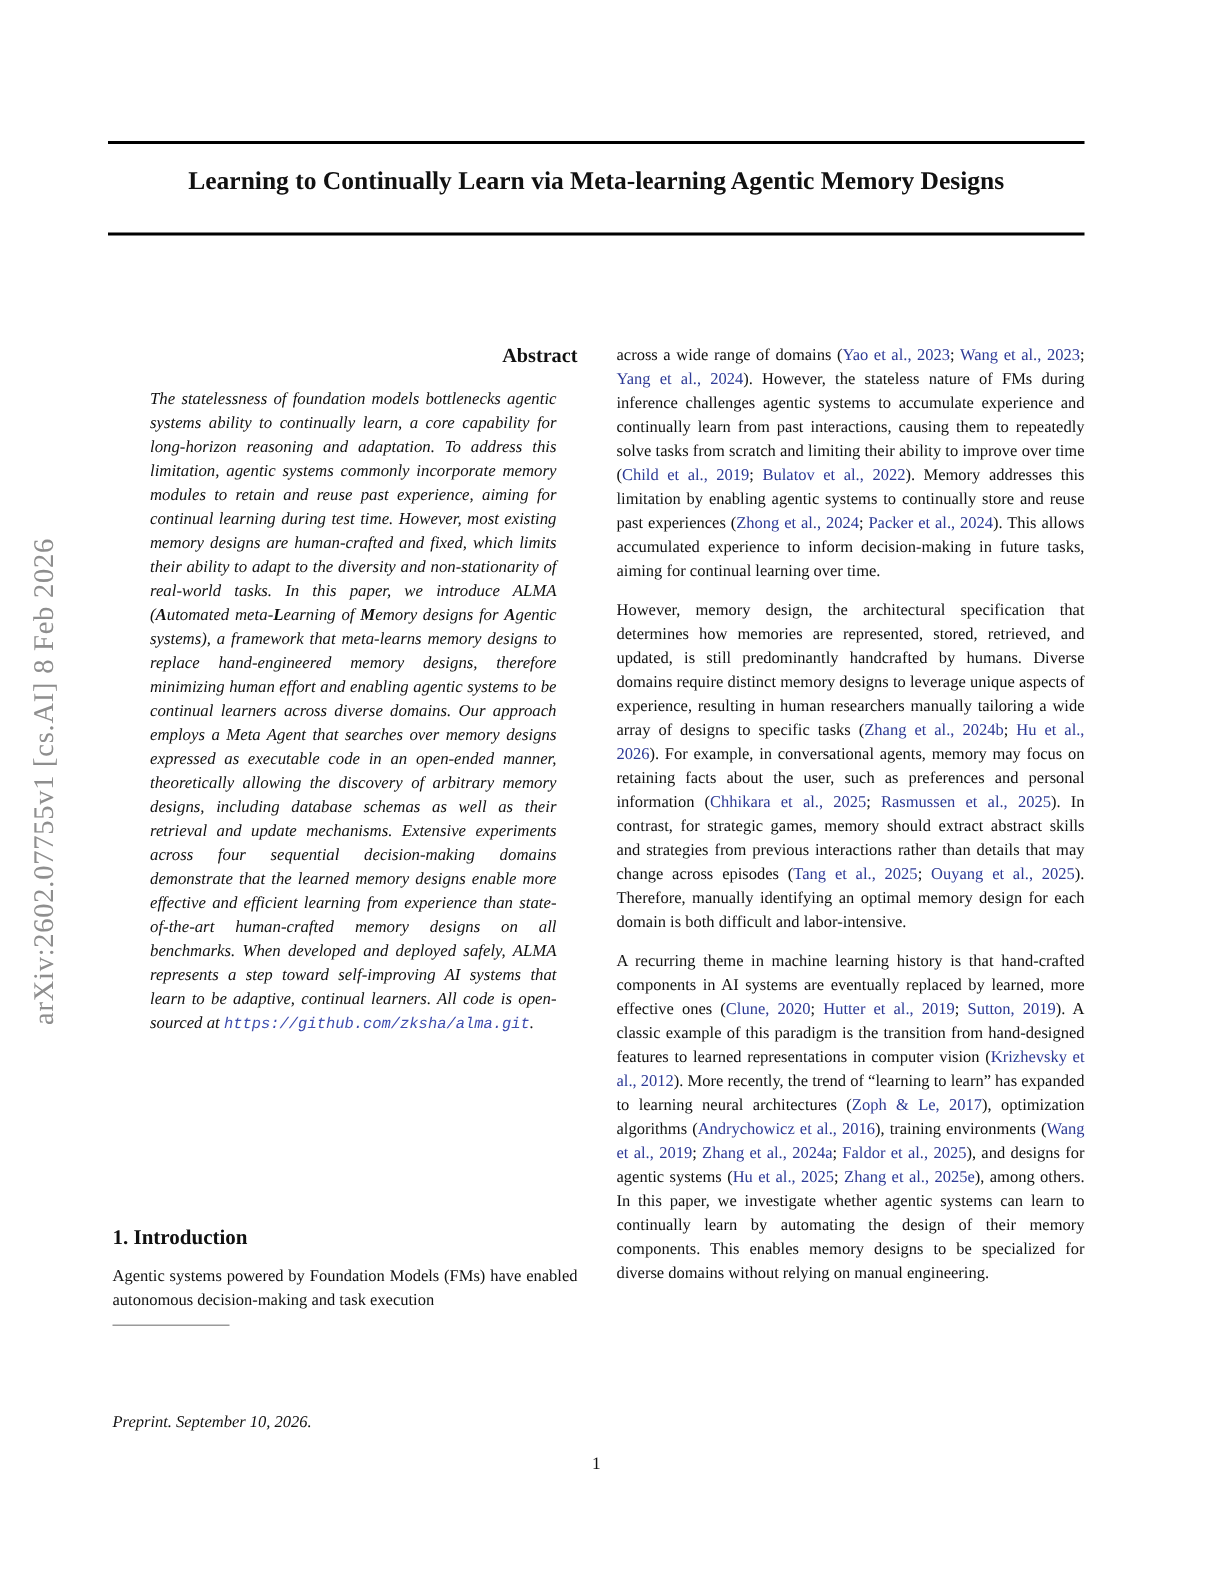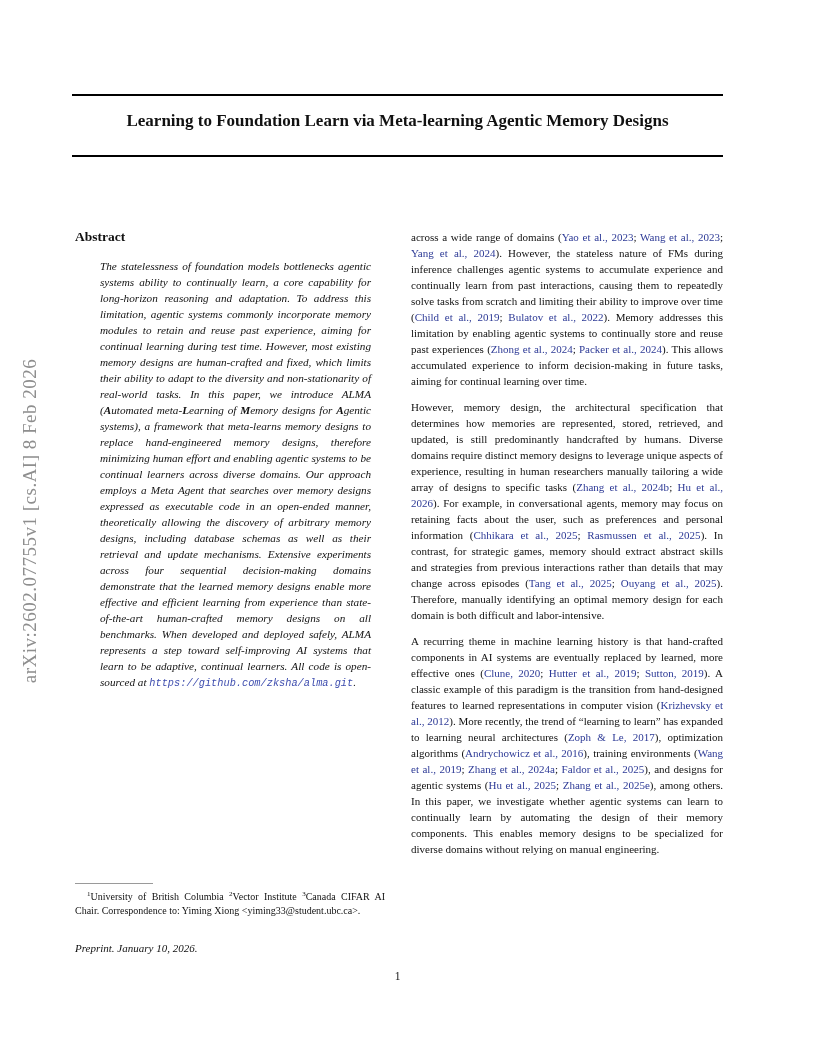--- a/index.html
+++ b/index.html
@@ -14,21 +14,21 @@
   .rule-mid{position:absolute;left:72px;top:155px;width:651px;height:1.5px;background:#000;}
   .title{position:absolute;left:72px;top:110px;width:651px;text-align:center;
          font-size:17px;font-weight:bold;line-height:22px;}
   .authors{position:absolute;left:72px;top:184px;width:651px;text-align:center;
            font-size:12.5px;font-weight:bold;}
   .author{margin:0 9px;}
   .authors sup{font-size:8.5px;font-weight:bold;letter-spacing:1px;margin-left:2px;}
   
   .col-left{position:absolute;left:75px;top:229px;width:310px;}
   .col-right{position:absolute;left:411px;top:229px;width:312px;}
-  .abstract-heading{text-align:left;font-size:13.5px;font-weight:bold;margin:0 0 13px 0;}
+  .abstract-heading{text-align:right;font-size:13.5px;font-weight:bold;margin:0 0 13px 0;}
   .abstract-body{margin:0 14px 0 25px;font-size:11.2px;line-height:16px;text-align:justify;font-style:italic;}
   .body-par{margin:0 0 10px 0;font-size:11px;line-height:16px;text-align:justify;}
   .body-par:last-child{margin-bottom:0;}
   .cite{color:var(--cite,#2d3a96);}
   .bold{font-weight:bold;}
   .url-link{font-family:"Liberation Mono", monospace;font-size:10.3px;
             color:var(--url,#3d4cae);word-break:break-all;}
   
   .intro-block{position:absolute;left:75px;top:818px;width:310px;}
   .section-heading{font-size:14px;font-weight:bold;margin:0 0 9px 0;}
@@ -43,39 +43,40 @@
 </style>
 </head>
 <body>
 
 <div class="page">
 
   <div class="watermark">arXiv:2602.07755v1  [cs.AI]  8 Feb 2026</div>
 
   <div class="rule-top"></div>
 
-  <div class="title">Learning to Foundation Learn via Meta-learning Agentic Memory Designs</div>
+  <div class="title">Learning to Continually Learn via Meta-learning Agentic Memory Designs</div>
 
   <div class="rule-mid"></div>
 
 
   <div class="col-left">
     <div class="abstract-heading">Abstract</div>
     <p class="abstract-body"><span>The statelessness of foundation models bottlenecks agentic systems ability to continually learn, a core capability for long-horizon reasoning and adaptation. To address this limitation, agentic systems commonly incorporate memory modules to retain and reuse past experience, aiming for continual learning during test time. However, most existing memory designs are human-crafted and fixed, which limits their ability to adapt to the diversity and non-stationarity of real-world tasks. In this paper, we introduce ALMA (</span><span class="bold">A</span><span>utomated meta-</span><span class="bold">L</span><span>earning of </span><span class="bold">M</span><span>emory designs for </span><span class="bold">A</span><span>gentic systems), a framework that meta-learns memory designs to replace hand-engineered memory designs, therefore minimizing human effort and enabling agentic systems to be continual learners across diverse domains. Our approach employs a Meta Agent that searches over memory designs expressed as executable code in an open-ended manner, theoretically allowing the discovery of arbitrary memory designs, including database schemas as well as their retrieval and update mechanisms. Extensive experiments across four sequential decision-making domains demonstrate that the learned memory designs enable more effective and efficient learning from experience than state-of-the-art human-crafted memory designs on all benchmarks. When developed and deployed safely, ALMA represents a step toward self-improving AI systems that learn to be adaptive, continual learners. All code is open-sourced at </span><span class="url-link">https://github.com/zksha/alma.git</span><span>.</span></p>
   </div>
 
   <div class="intro-block">
+    <div class="section-heading">1. Introduction</div>
+    <p class="body-par">Agentic systems powered by Foundation Models (FMs) have enabled autonomous decision-making and task execution</p>
   </div>
 
   <div class="footnote-block">
     <div class="footnote-rule"></div>
-    <p class="footnote-text"><sup>1</sup><span>University of British Columbia </span><sup>2</sup><span>Vector Institute </span><sup>3</sup><span>Canada CIFAR AI Chair. Correspondence to: Yiming Xiong &lt;yiming33@student.ubc.ca&gt;.</span></p>
   </div>
 
-  <div class="preprint">Preprint. January 10, 2026.</div>
+  <div class="preprint">Preprint. September 10, 2026.</div>
 
   <div class="col-right">
     <p class="body-par"><span>across a wide range of domains (</span><span class="cite">Yao et al., 2023</span><span>; </span><span class="cite">Wang et al., 2023</span><span>; </span><span class="cite">Yang et al., 2024</span><span>). However, the stateless nature of FMs during inference challenges agentic systems to accumulate experience and continually learn from past interactions, causing them to repeatedly solve tasks from scratch and limiting their ability to improve over time (</span><span class="cite">Child et al., 2019</span><span>; </span><span class="cite">Bulatov et al., 2022</span><span>). Memory addresses this limitation by enabling agentic systems to continually store and reuse past experiences (</span><span class="cite">Zhong et al., 2024</span><span>; </span><span class="cite">Packer et al., 2024</span><span>). This allows accumulated experience to inform decision-making in future tasks, aiming for continual learning over time.</span></p>
     <p class="body-par"><span>However, memory design, the architectural specification that determines how memories are represented, stored, retrieved, and updated, is still predominantly handcrafted by humans. Diverse domains require distinct memory designs to leverage unique aspects of experience, resulting in human researchers manually tailoring a wide array of designs to specific tasks (</span><span class="cite">Zhang et al., 2024b</span><span>; </span><span class="cite">Hu et al., 2026</span><span>). For example, in conversational agents, memory may focus on retaining facts about the user, such as preferences and personal information (</span><span class="cite">Chhikara et al., 2025</span><span>; </span><span class="cite">Rasmussen et al., 2025</span><span>). In contrast, for strategic games, memory should extract abstract skills and strategies from previous interactions rather than details that may change across episodes (</span><span class="cite">Tang et al., 2025</span><span>; </span><span class="cite">Ouyang et al., 2025</span><span>). Therefore, manually identifying an optimal memory design for each domain is both difficult and labor-intensive.</span></p>
     <p class="body-par"><span>A recurring theme in machine learning history is that hand-crafted components in AI systems are eventually replaced by learned, more effective ones (</span><span class="cite">Clune, 2020</span><span>; </span><span class="cite">Hutter et al., 2019</span><span>; </span><span class="cite">Sutton, 2019</span><span>). A classic example of this paradigm is the transition from hand-designed features to learned representations in computer vision (</span><span class="cite">Krizhevsky et al., 2012</span><span>). More recently, the trend of “learning to learn” has expanded to learning neural architectures (</span><span class="cite">Zoph &amp; Le, 2017</span><span>), optimization algorithms (</span><span class="cite">Andrychowicz et al., 2016</span><span>), training environments (</span><span class="cite">Wang et al., 2019</span><span>; </span><span class="cite">Zhang et al., 2024a</span><span>; </span><span class="cite">Faldor et al., 2025</span><span>), and designs for agentic systems (</span><span class="cite">Hu et al., 2025</span><span>; </span><span class="cite">Zhang et al., 2025e</span><span>), among others. In this paper, we investigate whether agentic systems can learn to continually learn by automating the design of their memory components. This enables memory designs to be specialized for diverse domains without relying on manual engineering.</span></p>
   </div>
 
   <div class="page-number">1</div>
 
 </div>

